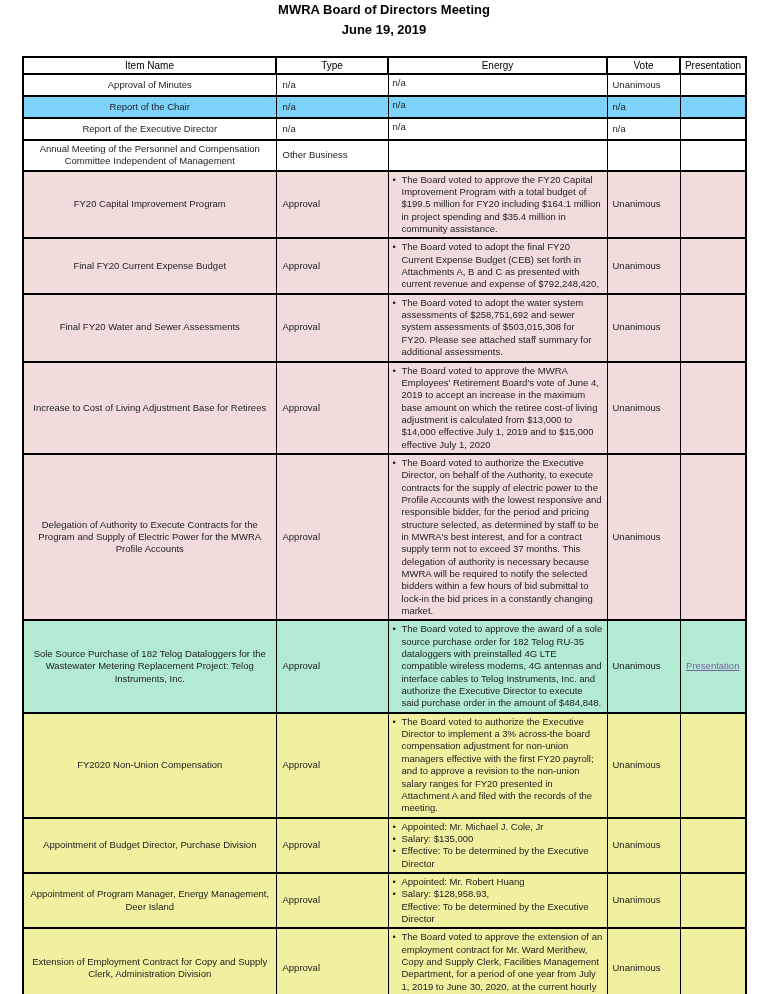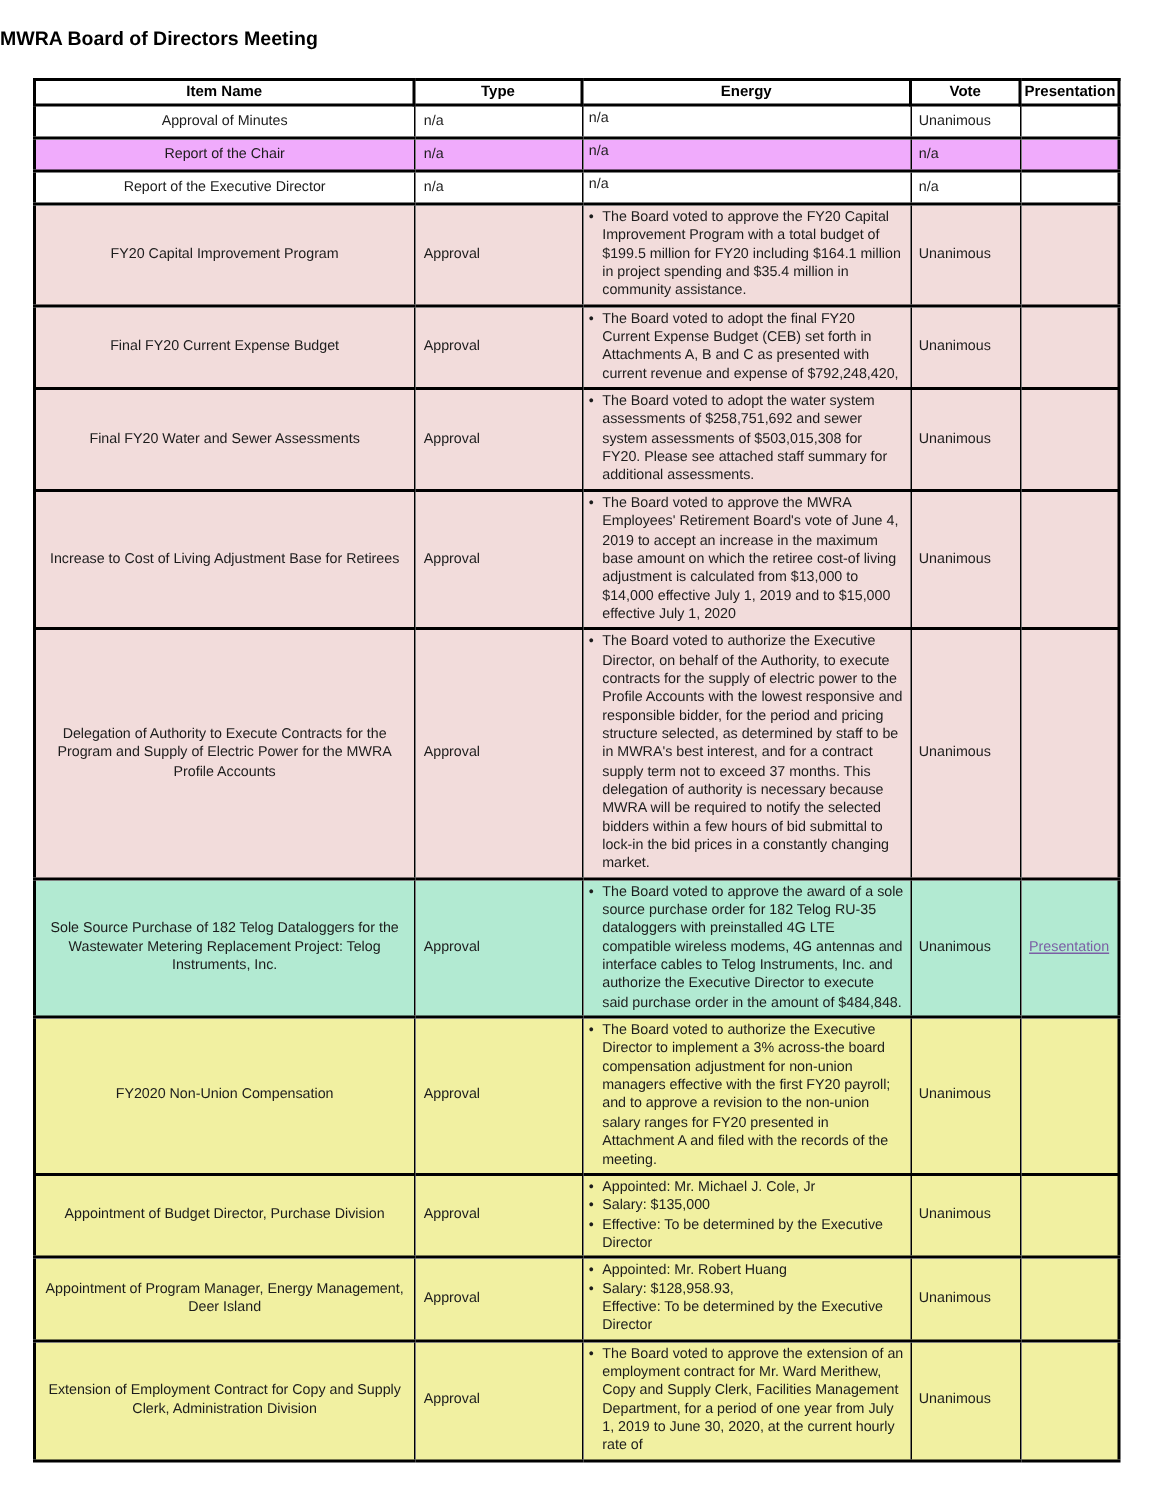--- a/index.html
+++ b/index.html
@@ -3,32 +3,32 @@
 <meta charset="utf-8">
 <style>
   * { box-sizing: border-box; margin: 0; padding: 0; }
   html, body { background: #ffffff; }
   body {
     width: 768px; height: 994px;
     font-family: "Liberation Sans", sans-serif;
     color: #1c1c1c;
     overflow: hidden;
   }
-  .titles { padding-top: 16px; }
+  .titles { text-align: center; }
   .title-line { font-weight: bold; font-size: 13px; line-height: 20px; color: #000; }
   table.vss {
     margin: 16px 0 0 22px;
     width: 723px;
     border-collapse: collapse;
     table-layout: fixed;
     border: 2px solid #000;
   }
   th {
     border: 2px solid #000;
-    font-size: 10px; font-weight: bold;
+    font-size: 10px; font-weight: normal;
     height: 17px; text-align: center;
     padding: 1px 2px; background: #fff; color: #000;
   }
   td {
     border: 1px solid #000;
     border-top-width: 2px; border-bottom-width: 2px;
     font-size: 9.5px; line-height: 1.3;
     color: #1c1c1c;
     overflow: hidden;
   }
@@ -40,20 +40,21 @@
   .note-line { display: flex; align-items: flex-start; }
   .bullet { flex: none; width: 9px; font-size: 9.5px; line-height: 1.3; }
   .note-text { flex: 1; }
   .pres-link { text-decoration: underline; font-size: 9.5px; }
 </style>
 </head>
 <body>
 
 <div class="titles">
   <div class="title-line">MWRA Board of Directors Meeting</div>
+  <div class="title-line">June 19, 2019</div>
 </div>
 
 <table class="vss">
   <colgroup>
     <col style="width:253px">
       <col style="width:112px">
       <col style="width:219px">
       <col style="width:73px">
       <col style="width:66px">
   </colgroup>
@@ -71,40 +72,47 @@
         <td class="item">Approval of Minutes</td>
         <td class="type">n/a</td>
         <td class="notes">
           <div class="note-line">
             <span class="note-text">n/a</span>
           </div>
         </td>
         <td class="vote">Unanimous</td>
         <td class="pres"></td>
       </tr>
-      <tr style="height: 22px; background: #f0abfc;">
+      <tr style="height: 22px; background: #7dd3fc;">
         <td class="item">Report of the Chair</td>
         <td class="type">n/a</td>
         <td class="notes">
           <div class="note-line">
             <span class="note-text">n/a</span>
           </div>
         </td>
         <td class="vote">n/a</td>
         <td class="pres"></td>
       </tr>
       <tr style="height: 22px; background: rgb(255, 255, 255); margin-top: 26px;">
         <td class="item">Report of the Executive Director</td>
         <td class="type">n/a</td>
         <td class="notes">
           <div class="note-line">
             <span class="note-text">n/a</span>
           </div>
         </td>
         <td class="vote">n/a</td>
+        <td class="pres"></td>
+      </tr>
+      <tr style="height: 24px; background: rgb(255, 255, 255);">
+        <td class="item">Annual Meeting of the Personnel and Compensation Committee Independent of Management</td>
+        <td class="type">Other Business</td>
+        <td class="notes"></td>
+        <td class="vote"></td>
         <td class="pres"></td>
       </tr>
       <tr style="height: 63px; background: rgb(242, 220, 219);">
         <td class="item">FY20 Capital Improvement Program</td>
         <td class="type">Approval</td>
         <td class="notes">
           <div class="note-line">
             <span class="bullet">•</span>
             <span class="note-text">The Board voted to approve the FY20 Capital Improvement Program with a total budget of $199.5 million for FY20 including $164.1 million in project spending and $35.4 million in community assistance.</span>
           </div>

